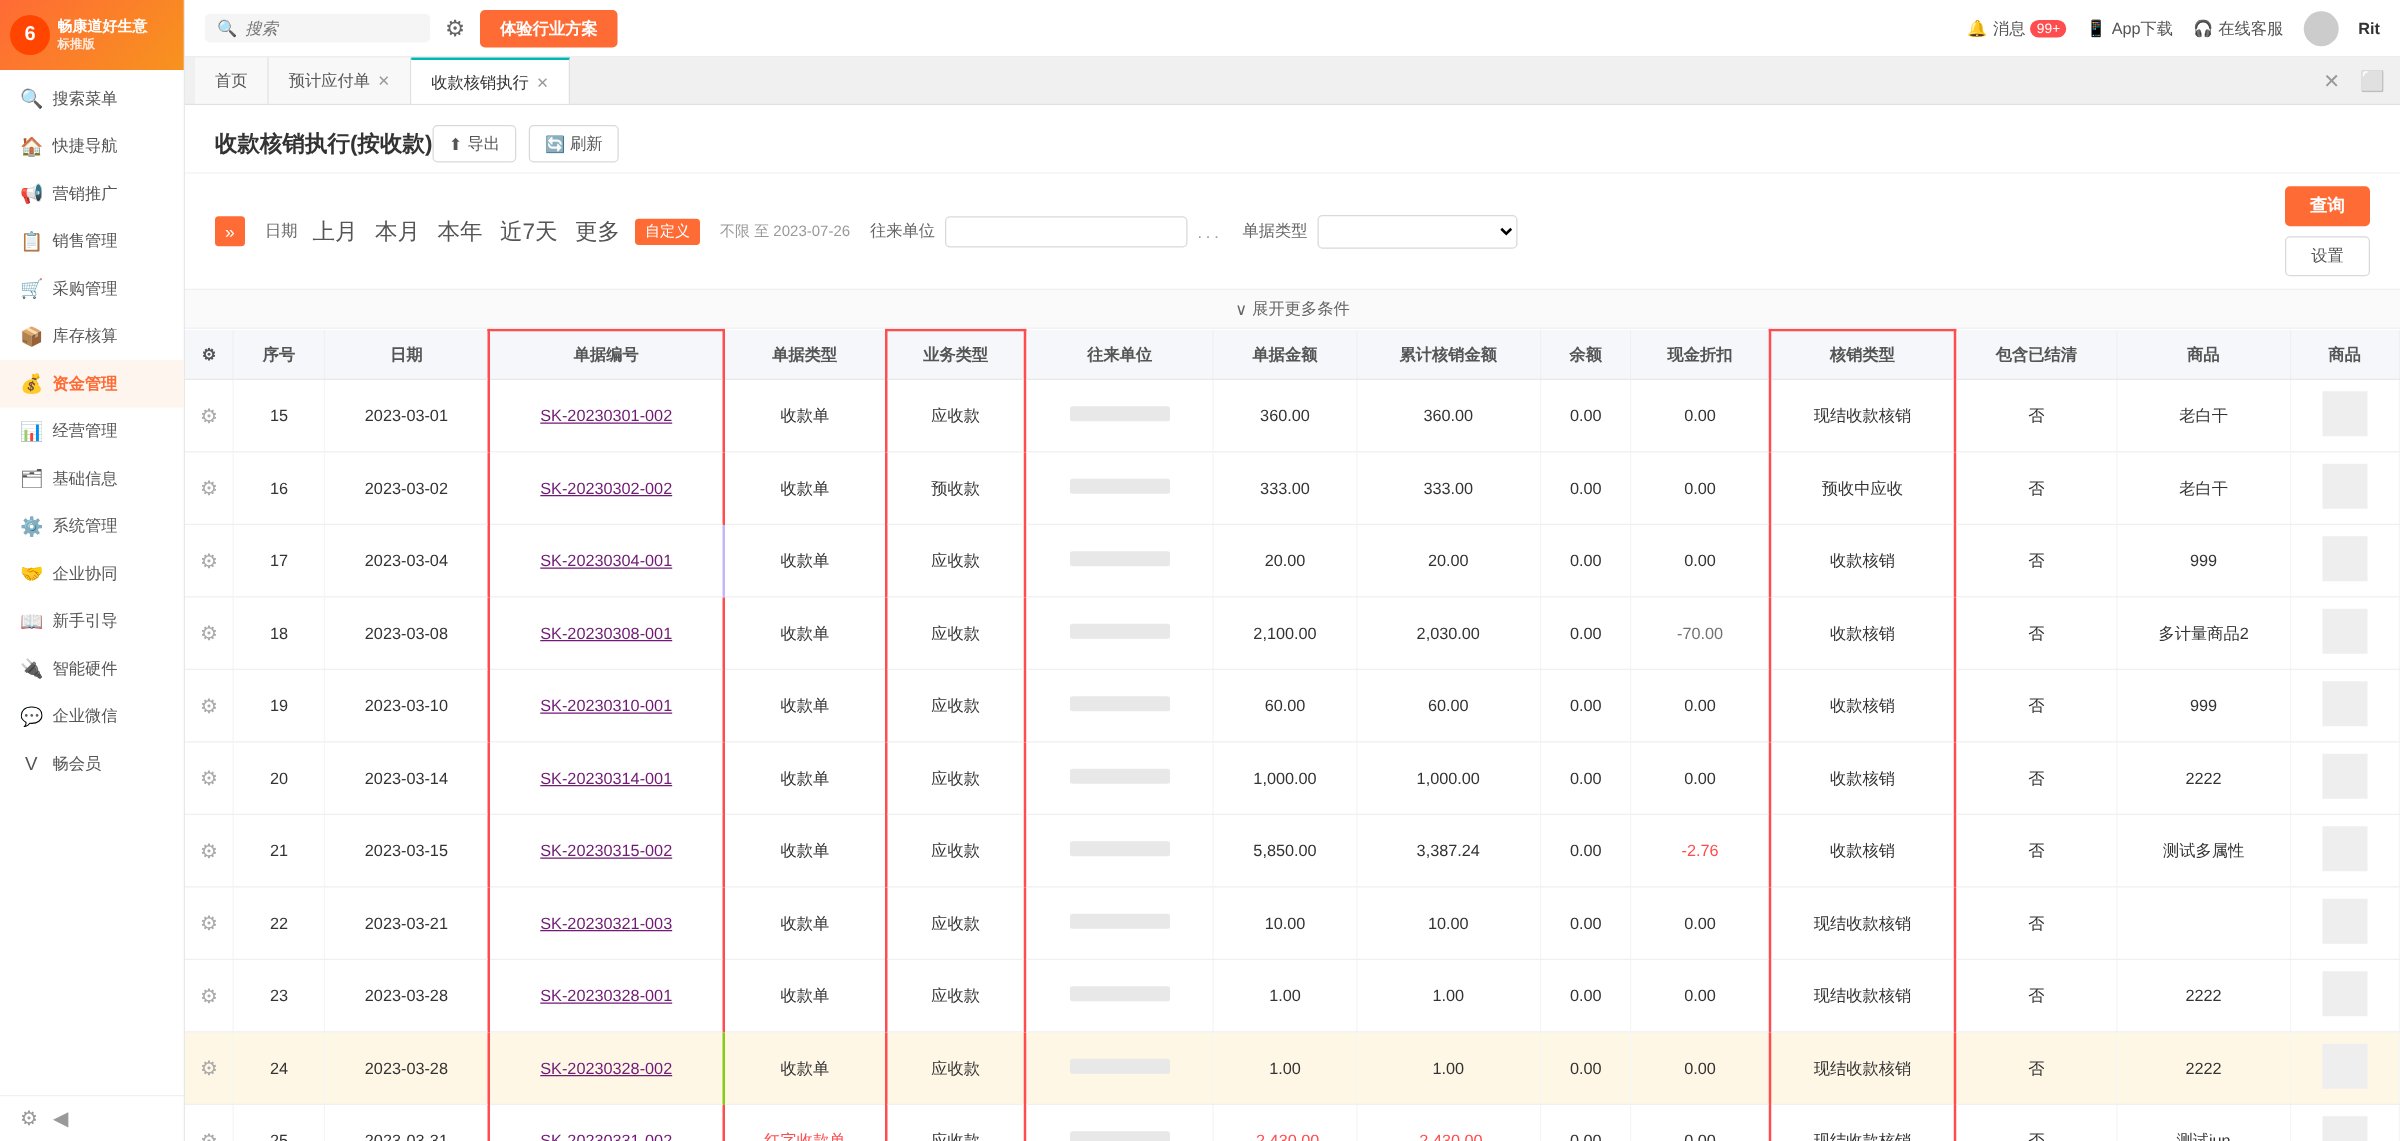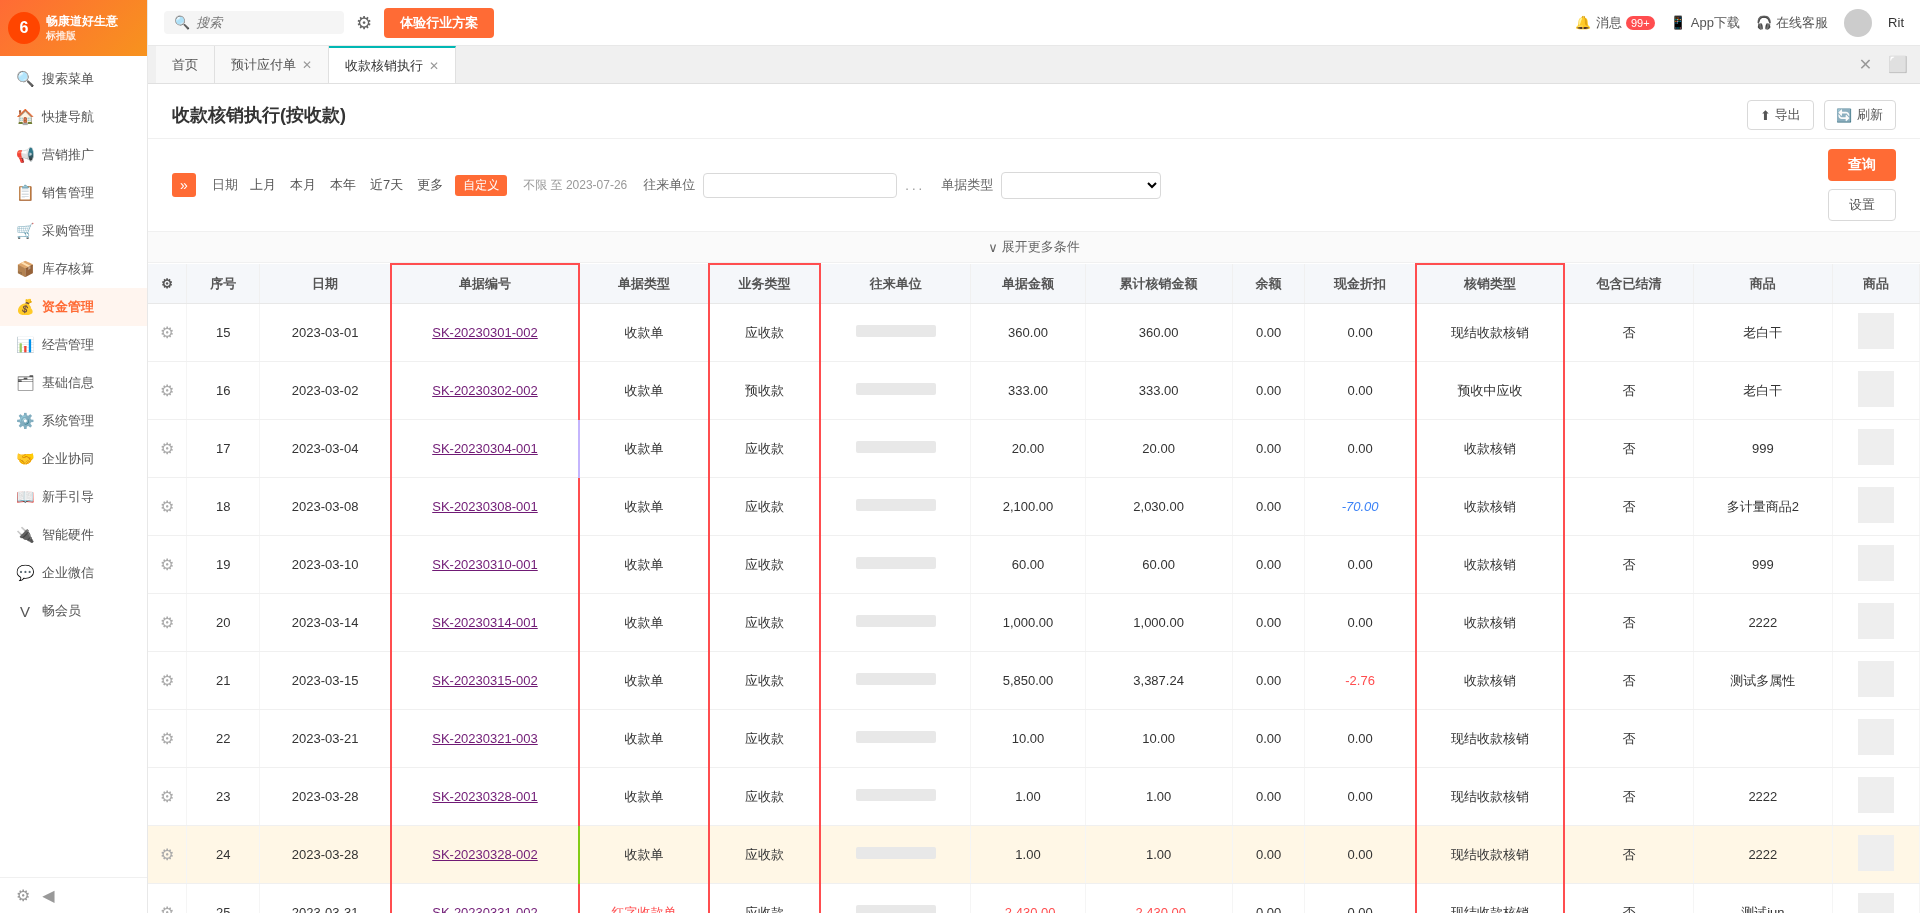--- a/index.html
+++ b/index.html
@@ -118,21 +118,21 @@
     .tab-actions { margin-left: auto; display: flex; gap: 8px; }
     .tab-action-btn { color: #999; font-size: 16px; cursor: pointer; padding: 4px; }
 
     
     .page-body { flex: 1; overflow: auto; background: #f5f7fa; padding: 0; }
     .page-inner { background: #fff; margin: 0; padding: 0; min-height: 100%; }
 
     
     .page-header {
       padding: 16px 24px 8px;
-      display: flex; align-items: center; justify-content: space-between;
+      display: flex; align-items: center; justify-content: flex-start;
       border-bottom: 1px solid #f0f0f0;
     }
     .page-title { font-size: 18px; font-weight: bold; color: #333; }
     .page-header-actions { display: flex; gap: 10px; }
     .action-btn {
       display: flex; align-items: center; gap: 4px;
       padding: 5px 12px; border: 1px solid #d9d9d9; border-radius: 4px;
       cursor: pointer; background: #fff; color: #555; font-size: 13px;
     }
 
@@ -146,21 +146,21 @@
     }
     .expand-btn {
       width: 24px; height: 24px; background: #ff6b35; color: #fff;
       border: none; border-radius: 3px; cursor: pointer; font-size: 14px;
       display: flex; align-items: center; justify-content: center;
     }
     .filter-group { display: flex; align-items: center; gap: 8px; }
     .filter-label { color: #666; font-size: 13px; white-space: nowrap; }
     .filter-date-options { display: flex; gap: 6px; }
     .date-option {
-      color: #555; cursor: pointer; font-size: 13px; padding: 2px 4px;
+      color: #555; cursor: pointer; font-size: 18px; padding: 2px 4px;
     }
     .custom-btn {
       background: #ff6b35; color: #fff; border: none; border-radius: 3px;
       padding: 2px 8px; cursor: pointer; font-size: 12px;
     }
     .date-range-text { color: #999; font-size: 12px; }
     .filter-input {
       border: 1px solid #d9d9d9; border-radius: 4px; padding: 4px 8px;
       font-size: 13px; outline: none; min-width: 180px;
     }
@@ -314,21 +314,21 @@
       </div>
       <div class="top-right-link">
         <span>📱</span>
         <span>App下载</span>
       </div>
       <div class="top-right-link">
         <span>🎧</span>
         <span>在线客服</span>
       </div>
       <div class="avatar-circle"></div>
-      <span style="color:#333;font-weight:normal">Rit</span>
+      <span style="color:#333;font-weight:bold">Rit</span>
     </div>
   </div>
 
   <div class="tab-bar">
     <div class="tab-item">
       <span>首页</span>
     </div>
     <div class="tab-item">
       <span>预计应付单</span>
       <span class="tab-close">✕</span>
@@ -484,21 +484,21 @@
       <td class="gear-col">⚙</td>
       <td>18</td>
       <td>2023-03-08</td>
       <td style="border-left:2px solid #ff4d4f;border-right:2px solid #ff4d4f;"><span class="link-text">SK-20230308-001</span></td>
       <td style="">收款单</td>
       <td style="border-left:2px solid #ff4d4f;border-right:2px solid #ff4d4f;">应收款</td>
       <td><span style="display:inline-block;width:80px;height:12px;background:#e8e8e8;border-radius:2px;"></span></td>
       <td style="">2,100.00</td>
       <td style="">2,030.00</td>
       <td>0.00</td>
-      <td style="color:#3b82f6;font-style:italic;">-70.00</td>
+      <td style="color:#737373;">-70.00</td>
       <td style="border-left:2px solid #ff4d4f;border-right:2px solid #ff4d4f;">收款核销</td>
       <td>否</td>
       <td>多计量商品2</td>
       <td>
         <span style="display:inline-block;width:36px;height:36px;background:#eee;"></span>
       </td>
     </tr>
               <tr>
       <td class="gear-col">⚙</td>
       <td>19</td>

